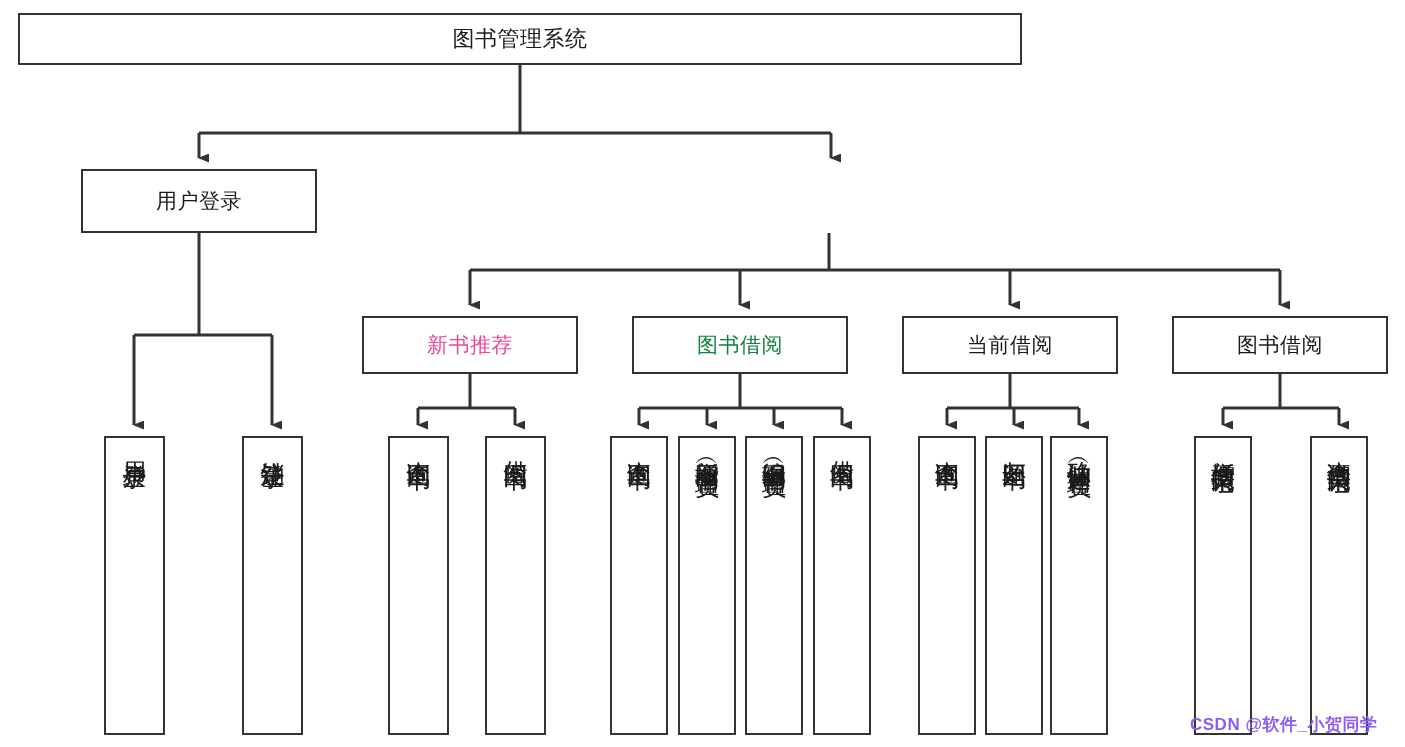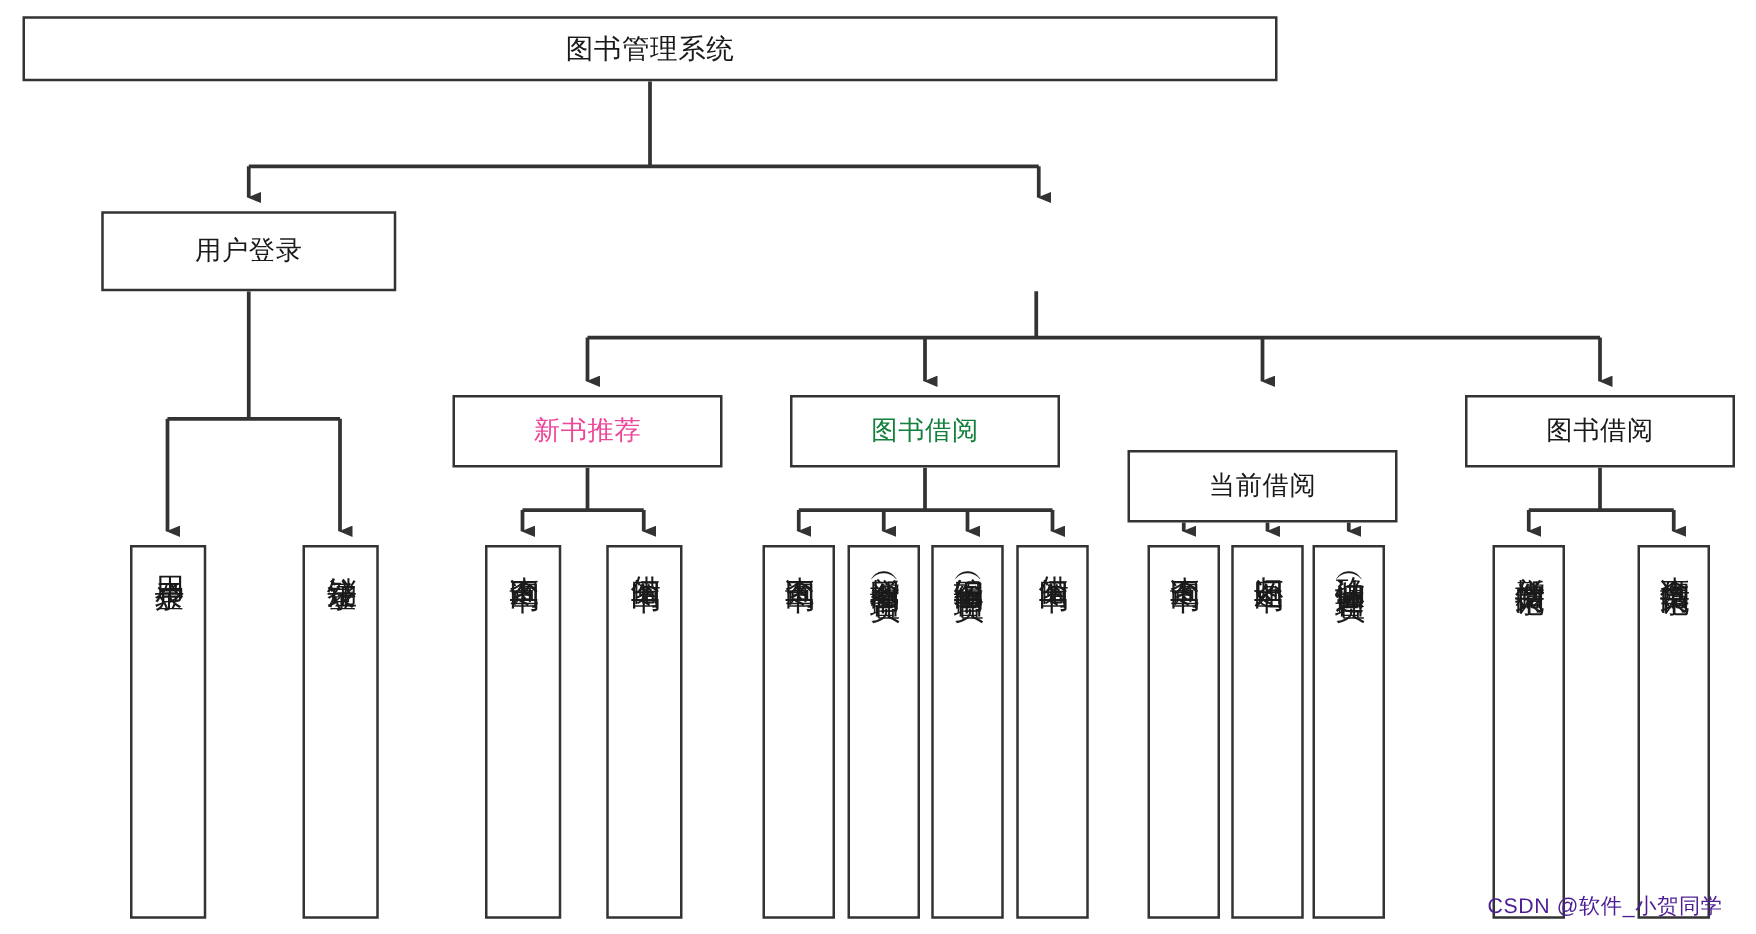--- a/index.html
+++ b/index.html
@@ -136,21 +136,21 @@
   <div class="node-box horizontal" style="left: 81px; top: 169px; width: 236px; height: 64px; border-color: rgb(51, 51, 51); background: rgb(255, 255, 255);">
     <span class="node-label" style="color: rgb(26, 26, 26);">用户登录</span>
   </div>
 
   <div class="node-box horizontal" style="left: 362px; top: 316px; width: 216px; height: 58px; border-color: rgb(51, 51, 51); background: rgb(255, 255, 255);">
     <span class="node-label" style="color: #ec4899;">新书推荐</span>
   </div>
   <div class="node-box horizontal" style="left: 632px; top: 316px; width: 216px; height: 58px; border-color: rgb(51, 51, 51); background: rgb(255, 255, 255);">
     <span class="node-label" style="color: #15803d;">图书借阅</span>
   </div>
-  <div class="node-box horizontal" style="left: 902px; top: 316px; width: 216px; height: 58px; border-color: rgb(51, 51, 51); background: rgb(255, 255, 255); margin-top: 44px;">
+  <div class="node-box horizontal" style="left: 902px; top: 316px; width: 216px; height: 58px; border-color: rgb(51, 51, 51); background: rgb(255, 255, 255);">
     <span class="node-label" style="color: rgb(26, 26, 26);">当前借阅</span>
   </div>
   <div class="node-box horizontal" style="left: 1172px; top: 316px; width: 216px; height: 58px; border-color: rgb(51, 51, 51); background: rgb(255, 255, 255);">
     <span class="node-label" style="color: rgb(26, 26, 26);">图书借阅</span>
   </div>
 
   <div class="node-box vertical" style="left: 104px; top: 436px; width: 61px; height: 299px; border-color: rgb(51, 51, 51); background: rgb(255, 255, 255);">
     <span class="node-label" style="color: rgb(26, 26, 26);">用户登录</span>
   </div>
   <div class="node-box vertical" style="left: 242px; top: 436px; width: 61px; height: 299px; border-color: rgb(51, 51, 51); background: rgb(255, 255, 255);">
@@ -183,15 +183,15 @@
   <div class="node-box vertical" style="left: 1050px; top: 436px; width: 58px; height: 299px; border-color: rgb(51, 51, 51); background: rgb(255, 255, 255);">
     <span class="node-label" style="color: rgb(26, 26, 26);">确认归还（管理员）</span>
   </div>
   <div class="node-box vertical" style="left: 1194px; top: 436px; width: 58px; height: 299px; border-color: rgb(51, 51, 51); background: rgb(255, 255, 255);">
     <span class="node-label" style="color: rgb(26, 26, 26);">新增借阅记录</span>
   </div>
   <div class="node-box vertical" style="left: 1310px; top: 436px; width: 58px; height: 299px; border-color: rgb(51, 51, 51); background: rgb(255, 255, 255);">
     <span class="node-label" style="color: rgb(26, 26, 26);">查询借阅记录</span>
   </div>
 
-  <div class="watermark" style="color: #4c1d95;">CSDN @软件_小贺同学</div>
+  <div class="watermark" style="color: #8b5cf6; font-weight: bold;">CSDN @软件_小贺同学</div>
 
 </div>
 
 </body></html>

